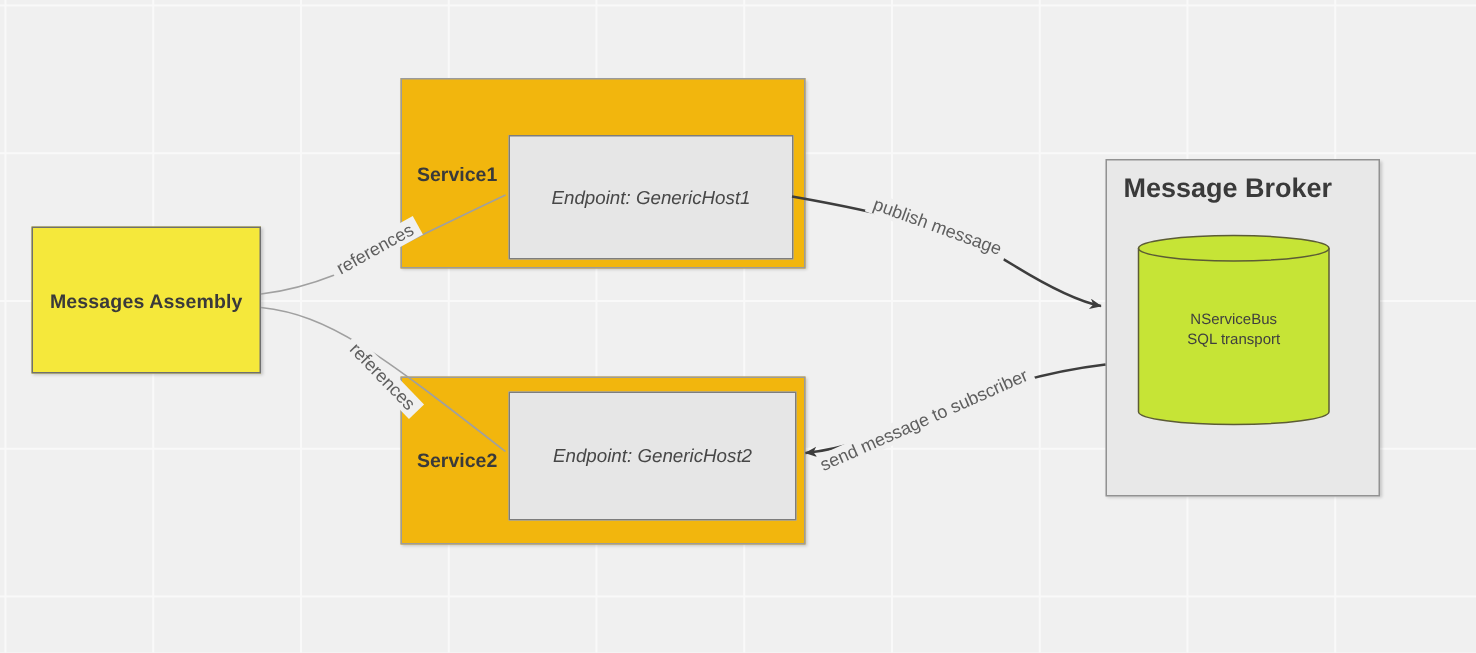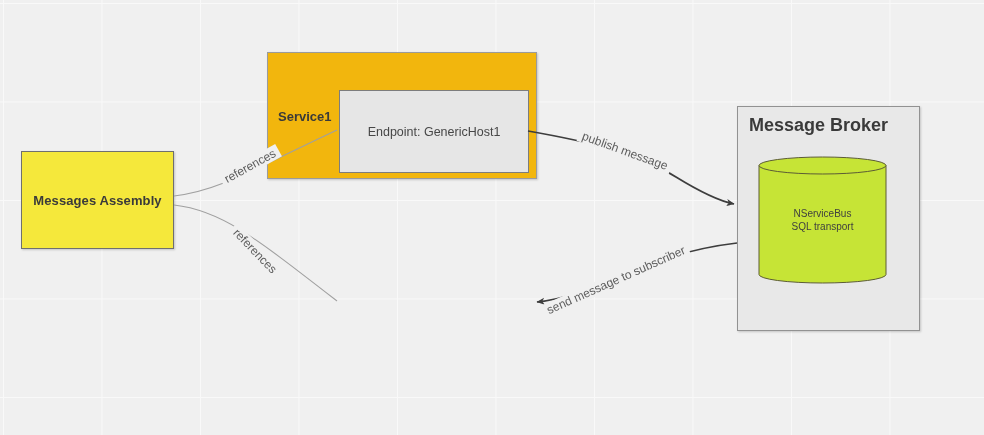--- a/index.html
+++ b/index.html
@@ -46,21 +46,21 @@
   }
   .endpoint{
     position:absolute;box-sizing:border-box;
     background:var(--endpoint_gray,#e6e6e6);
     border:1px solid #7d7d7d;
     display:flex;align-items:center;justify-content:center;
   }
   .endpoint1{left:71px;top:37px;width:190px;height:83px;}
   .endpoint2{left:71px;top:9px;width:192px;height:86px;}
   .ep-text{
-    font-size:12.5px;color:#474747;
+    font-style:italic;font-size:12.5px;color:#474747;
   }
 
   
   .broker{
     left:737px;top:106px;width:183px;height:225px;
     background:var(--node_gray,#e8e8e8);
     border:1px solid #929292;
   }
   .broker-title{
     position:absolute;left:11px;top:8px;
@@ -105,20 +105,26 @@
     <span class="node-title">Messages Assembly</span>
   </div>
 
   <div class="node node-shadow service service1">
     <span class="svc-title">Service1</span>
     <div class="endpoint endpoint1">
       <span class="ep-text">Endpoint: GenericHost1</span>
     </div>
   </div>
 
+  <div class="node node-shadow service service2">
+    <span class="svc-title">Service2</span>
+    <div class="endpoint endpoint2">
+      <span class="ep-text">Endpoint: GenericHost2</span>
+    </div>
+  </div>
 
   <div class="node node-shadow broker">
     <span class="broker-title">Message Broker</span>
     <div class="cylinder">
       <svg viewBox="0 0 129 128">
         <path d="M1 9.5 A63.5 8.5 0 0 1 128 9.5 L128 118.5 A63.5 8.5 0 0 1 1 118.5 Z" fill="var(--db_green,#c6e436)" stroke="var(--db_stroke,#5c5c35)" stroke-width="1"></path>
         <path d="M1 9.5 A63.5 8.5 0 0 0 128 9.5" fill="none" stroke="var(--db_stroke,#5c5c35)" stroke-width="1"></path>
       </svg>
       <span class="db-text">NServiceBus
 SQL transport</span>

